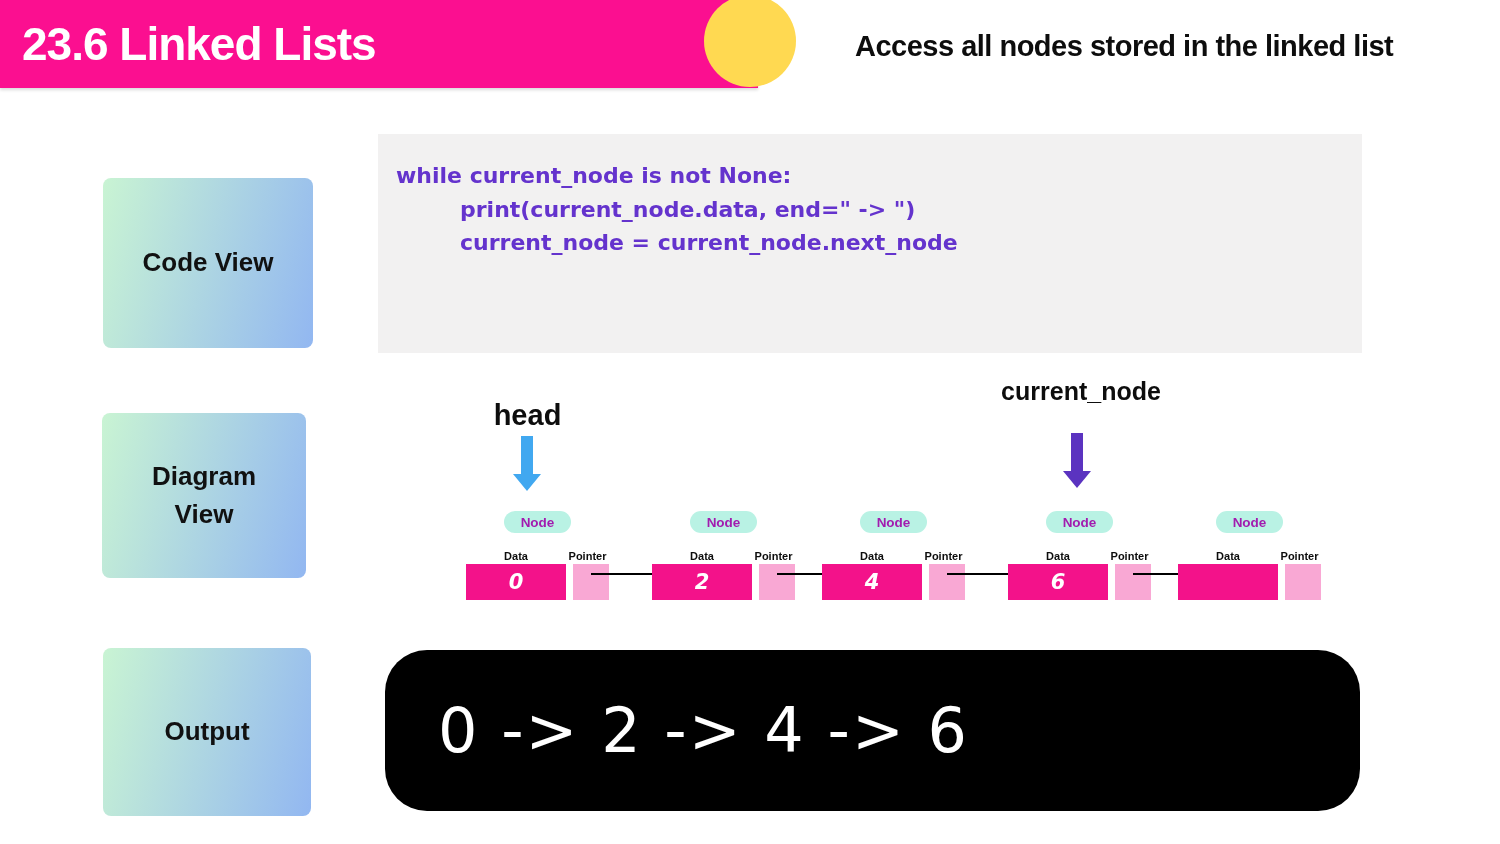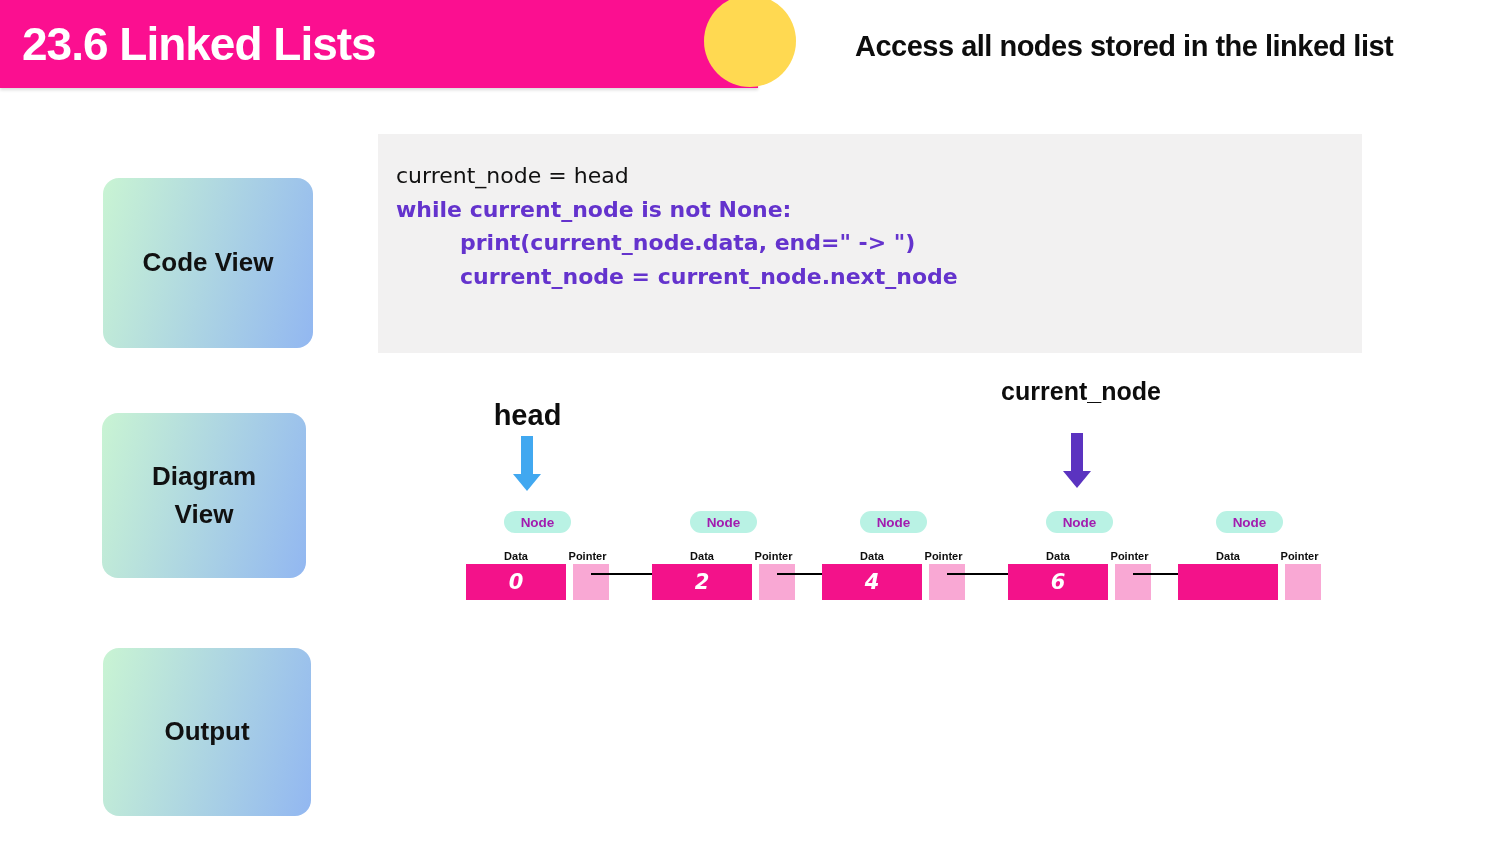--- a/index.html
+++ b/index.html
@@ -10,21 +10,21 @@
   
   .header-bar { position:absolute; left:0; top:0; width:758px; height:88px;
                 box-shadow:0 2px 3px rgba(0,0,0,0.15); }
   .header-circle { position:absolute; left:704px; top:-5px; width:92px; height:92px; border-radius:50%; }
   .header-title { position:absolute; left:22px; top:9px; font-size:46px; font-weight:800;
                   color:#ffffff; letter-spacing:-1px;margin-top:8px; }
   .header-subtitle { position:absolute; left:855px; top:30px; font-size:29px; font-weight:700;
                      color:#0d0d0d; letter-spacing:-0.5px; }
 
   
-  .side-card { position:absolute; border-radius:16px; display:flex; align-items:center;
+  .side-card { position:absolute; border-radius:8px; display:flex; align-items:center;
                justify-content:center; text-align:center; font-weight:700; font-size:26px;
                color:#111; background:linear-gradient(105deg,#c9f4d3 0%,#92b7f1 100%); }
   .side-card.code    { left:103px; top:178px; width:210px; height:170px; }
   .side-card.diagram { left:102px; top:413px; width:204px; height:165px; }
   .side-card.output  { left:103px; top:648px; width:208px; height:168px; }
   .side-card .lbl { max-width:140px; line-height:1.45; }
 
   
   .code-panel { position:absolute; left:378px; top:134px; width:984px; height:219px;
                 padding:25px 0 0 18px; font-family:"DejaVu Sans", sans-serif; }
@@ -90,21 +90,20 @@
     <div class="lbl">Code View</div>
   </div>
   <div class="side-card diagram">
     <div class="lbl">Diagram View</div>
   </div>
   <div class="side-card output">
     <div class="lbl">Output</div>
   </div>
 
   <div class="code-panel" id="code-panel" style="background: rgb(242, 241, 241);">
-      <div class="code-line">current_node = head</div>
       <div class="code-line keyword" style="color: rgb(100, 51, 205);">while current_node is not None:</div>
       <div class="code-line keyword ind1" style="color: rgb(100, 51, 205);">print(current_node.data, end=" -&gt; ")</div>
       <div class="code-line keyword ind1" style="color: rgb(100, 51, 205);">current_node = current_node.next_node</div>
     </div>
 
   <div class="ptr-title head">head</div>
   <div class="down-arrow blue">
     <div class="shaft" style="background: rgb(65, 168, 240);"></div>
     <div class="tip" style="border-top-color: rgb(65, 168, 240);"></div>
   </div>
@@ -171,14 +170,17 @@
       <div class="pointer-label">Pointer</div>
     </div>
     <div class="boxes-row">
       <div class="data-box" style="background: rgb(243, 18, 138);"></div>
       <div class="pointer-box" style="background: rgb(249, 168, 212);"></div>
     </div>
 
   </div>
     </div>
 
+  <div class="output-panel">
+    <div class="output-text">0 -&gt; 2 -&gt; 4 -&gt; 6</div>
+  </div>
 
 </div>
 
 </body></html>

